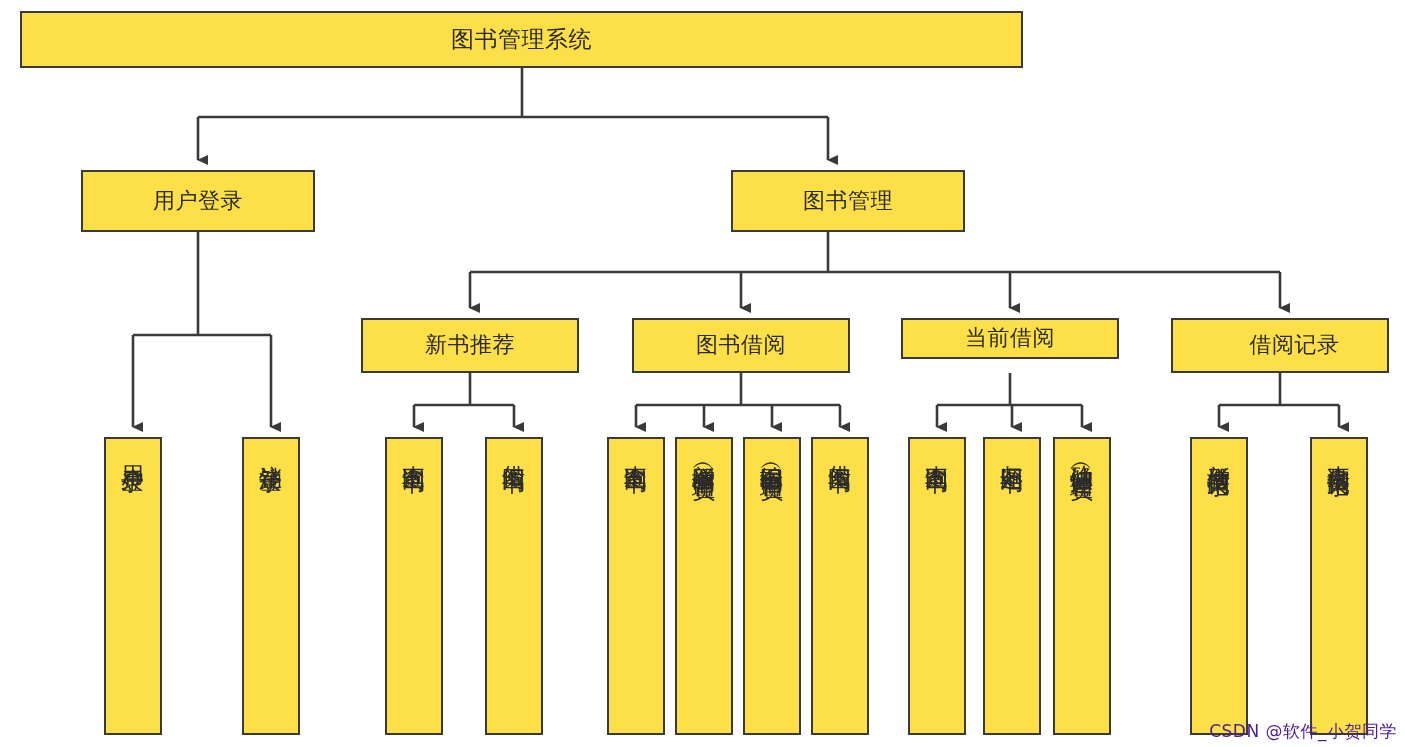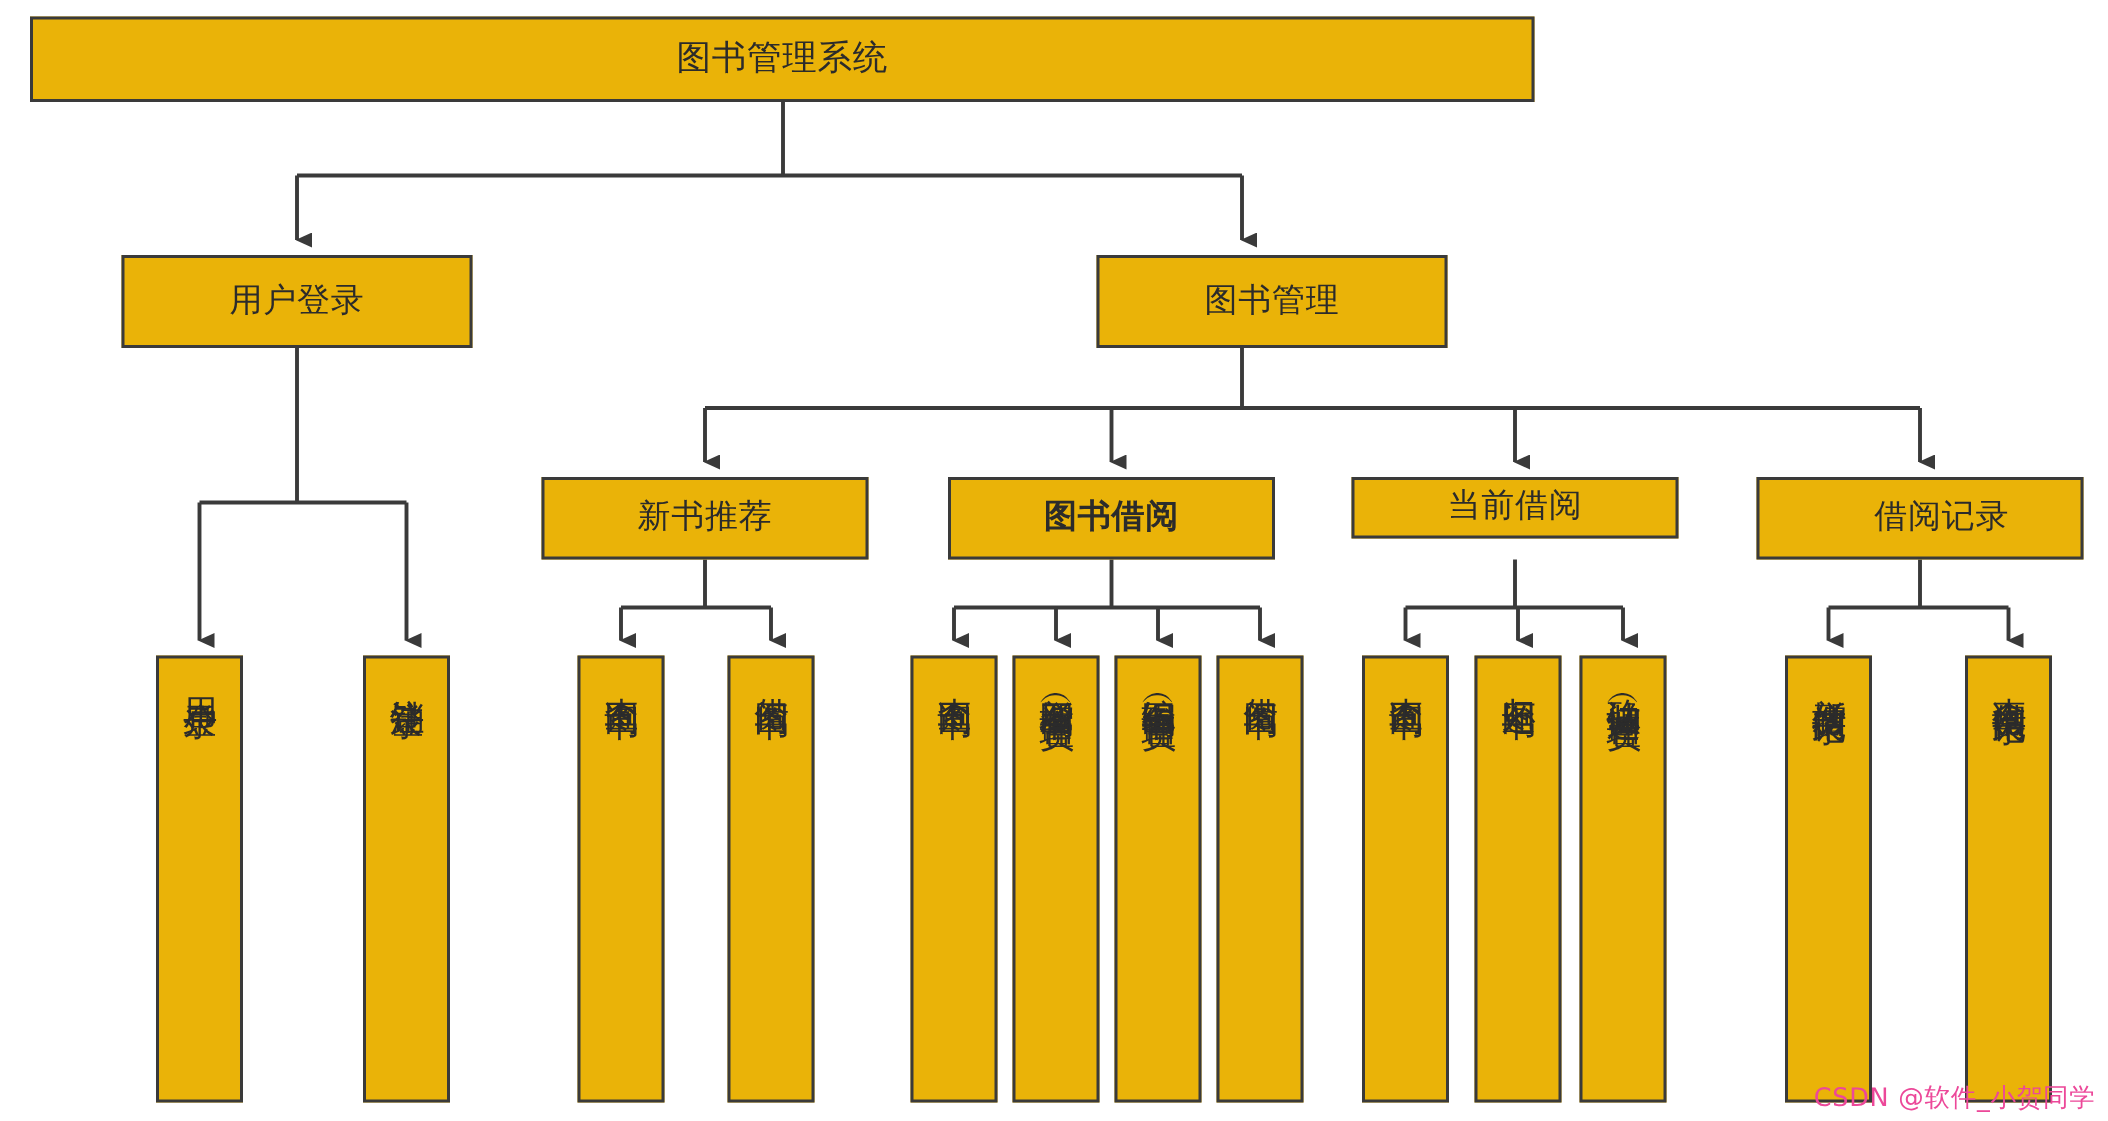--- a/index.html
+++ b/index.html
@@ -26,21 +26,21 @@
     position: absolute;
     left: 0;
     top: 0;
     width: 1405px;
     height: 747px;
     display: block;
   }
   .node-box {
     position: absolute;
     box-sizing: border-box;
-    background: #eab308;
+    background: #fde047;
     border: 2.5px solid #3a3a3a;
     display: flex;
     align-items: center;
     justify-content: center;
     overflow: hidden;
   }
   .node-label-h {
     font-size: 22px;
     color: #2b2b2b;
     line-height: 1.1;
@@ -62,21 +62,21 @@
     color: #2b2b2b;
     line-height: 1.22;
     letter-spacing: 2px;
     white-space: nowrap;
   }
   .watermark {
     position: absolute;
     right: 8px;
     bottom: 4px;
     font-size: 17px;
-    color: #ec4899;
+    color: #4c1d95;
     white-space: nowrap;
     letter-spacing: 0.5px;
     pointer-events: none;
     margin-top: 42px;
   }
 </style>
 </head>
 <body>
 
 <div id="diagram-root">
@@ -130,21 +130,21 @@
       </div>
       <div class="node-box level2" style="left: 81px; top: 170px; width: 234px; height: 62px;">
         <span class="node-label-h">用户登录</span>
       </div>
       <div class="node-box level2" style="left: 711px; top: 170px; width: 234px; height: 62px; margin-left: 20px;">
         <span class="node-label-h">图书管理</span>
       </div>
       <div class="node-box level3" style="left: 361px; top: 318px; width: 218px; height: 55px; text-align: right;">
         <span class="node-label-h">新书推荐</span>
       </div>
-      <div class="node-box level3" style="left: 632px; top: 318px; width: 218px; height: 55px; font-weight: bold;">
+      <div class="node-box level3" style="left: 632px; top: 318px; width: 218px; height: 55px;">
         <span class="node-label-h">图书借阅</span>
       </div>
       <div class="node-box level3" style="left: 901px; top: 318px; width: 218px; height: 41px;">
         <span class="node-label-h">当前借阅</span>
       </div>
       <div class="node-box level3" style="left: 1171px; top: 318px; width: 218px; height: 55px; padding-left: 29px;">
         <span class="node-label-h">借阅记录</span>
       </div>
       <div class="node-box leaf" style="left: 104px; top: 437px; width: 58px; height: 298px;">
         <span class="node-label-v">用户登录</span>

